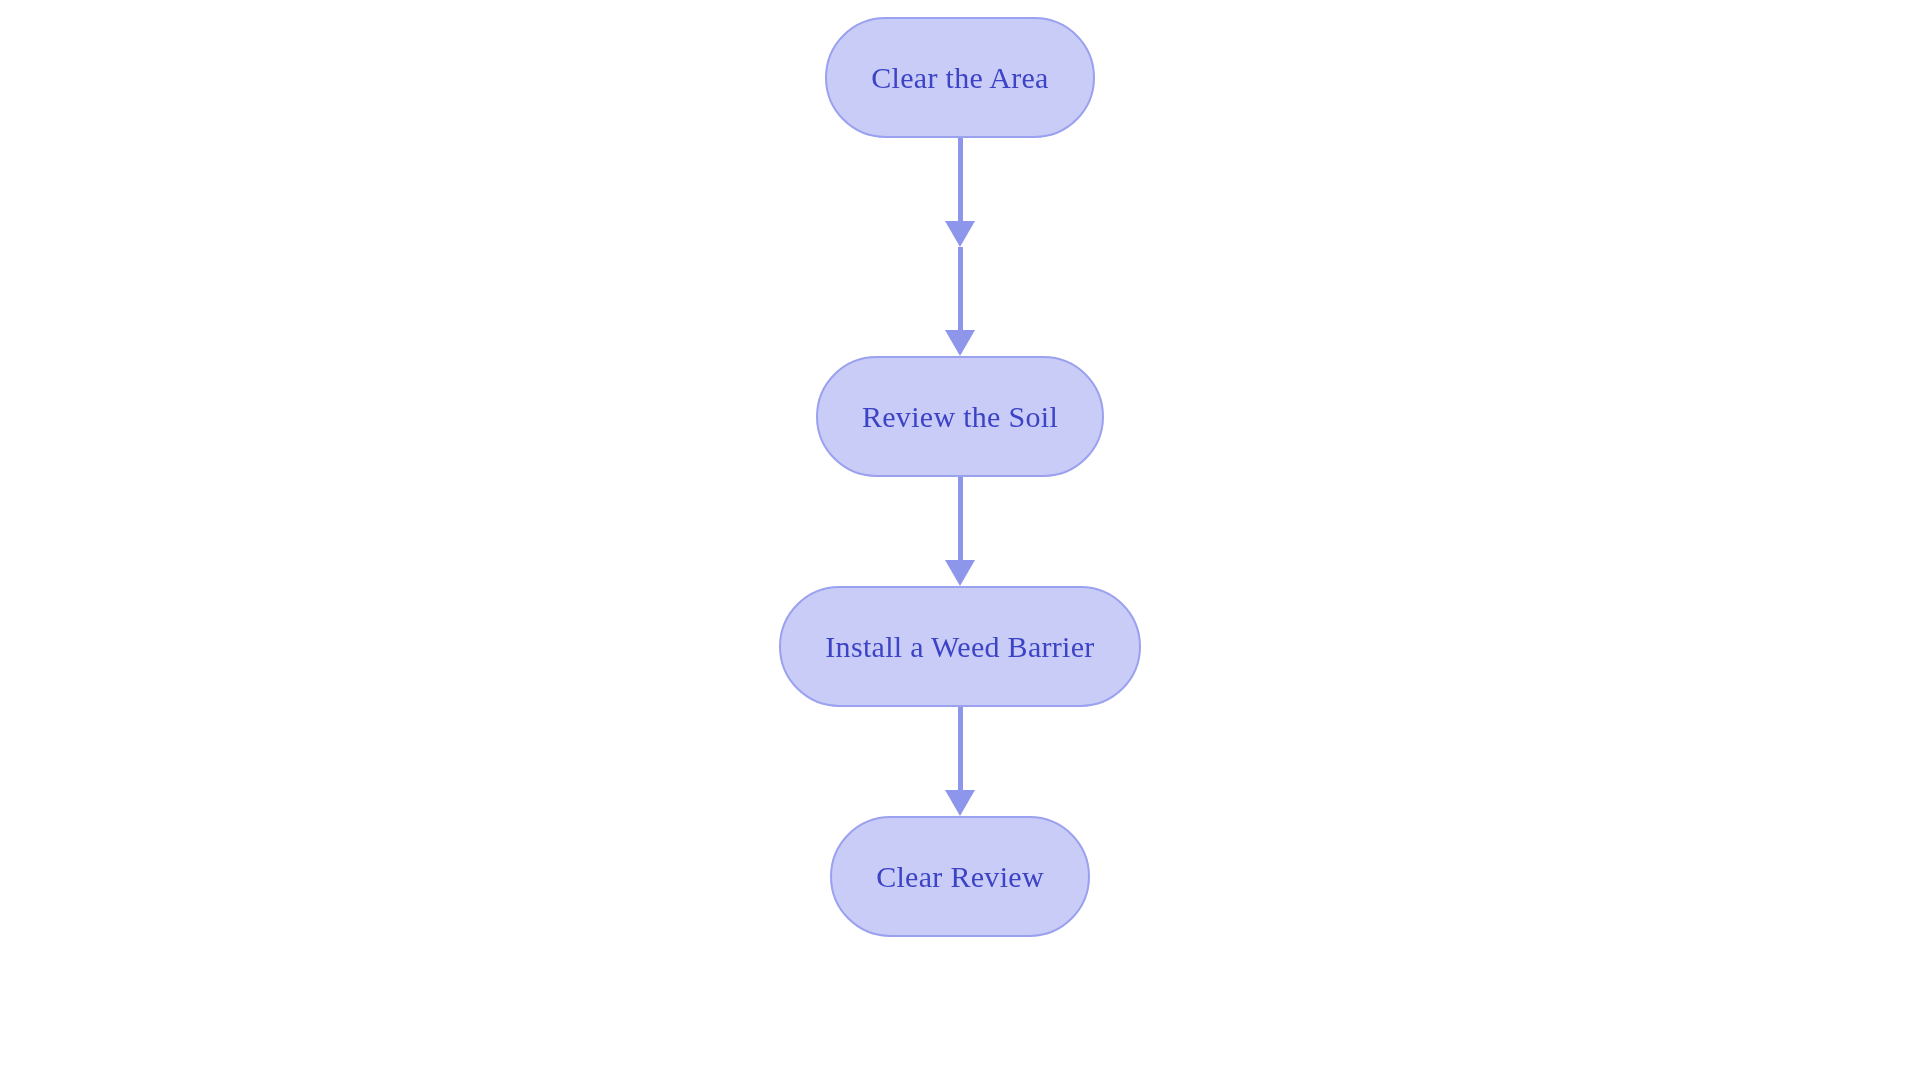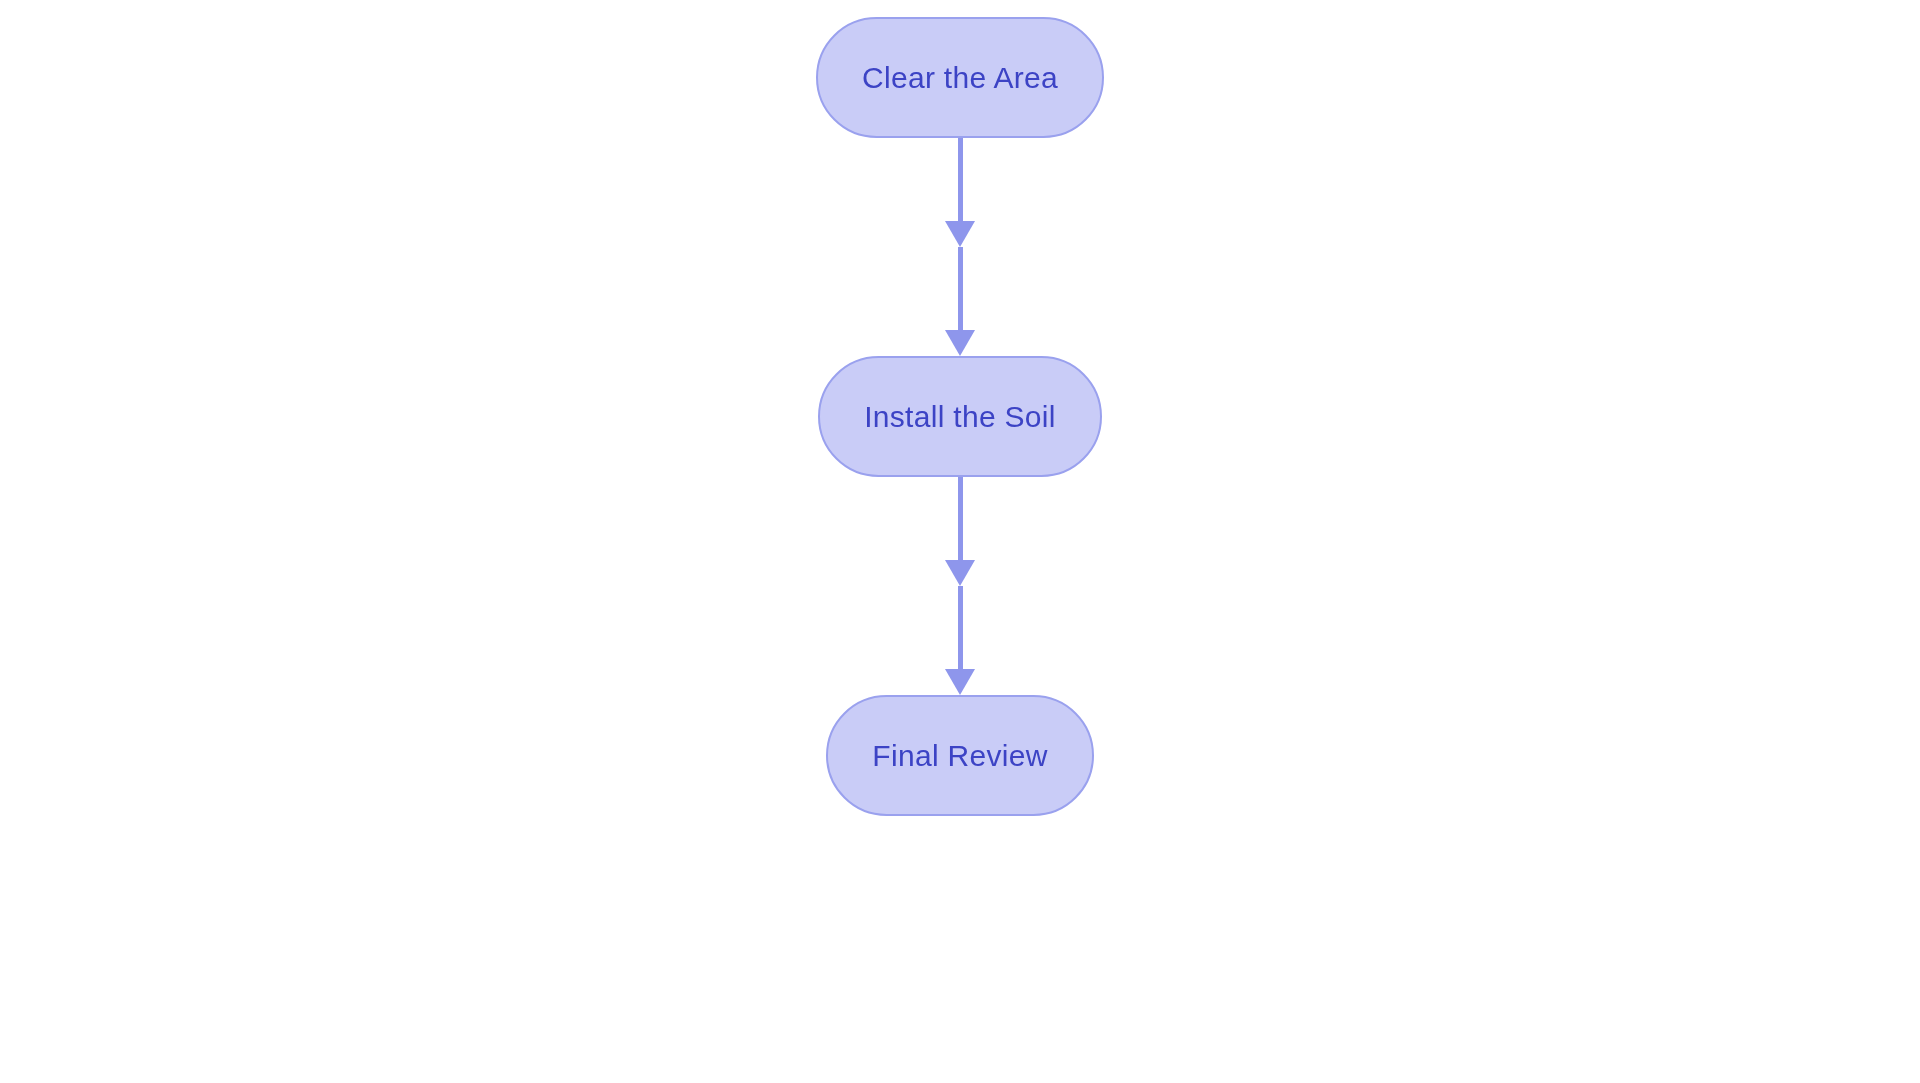--- a/index.html
+++ b/index.html
@@ -30,20 +30,21 @@
     padding: 0 44px;
     border-radius: 62px;
     background: var(--node-fill, #c9ccf7);
     border: 2px solid var(--node-border, #9aa1ee);
   }
   .node-label {
     font-size: 30px;
     letter-spacing: 0.3px;
     color: var(--node-text, #3c43c5);
     white-space: nowrap;
+    font-family: Liberation Serif, serif;
   }
   .connector {
     height: 109px;
     display: flex;
     flex-direction: column;
     align-items: center;
   }
   .connector-line {
     width: 5px;
     flex: 1;
@@ -72,31 +73,34 @@
     <div class="connector-head"></div>
   </div>
 
 
   <div class="connector">
     <div class="connector-line"></div>
     <div class="connector-head"></div>
   </div>
 
   <div class="node">
-    <span class="node-label">Install the Soil</span>
+    <span class="node-label">Review the Soil</span>
   </div>
 
   <div class="connector">
     <div class="connector-line"></div>
     <div class="connector-head"></div>
   </div>
 
+  <div class="node">
+    <span class="node-label">Install a Weed Barrier</span>
+  </div>
 
   <div class="connector">
     <div class="connector-line"></div>
     <div class="connector-head"></div>
   </div>
 
   <div class="node">
-    <span class="node-label">Final Review</span>
+    <span class="node-label">Clear Review</span>
   </div>
 </div>
 </div>
 
 </body></html>

